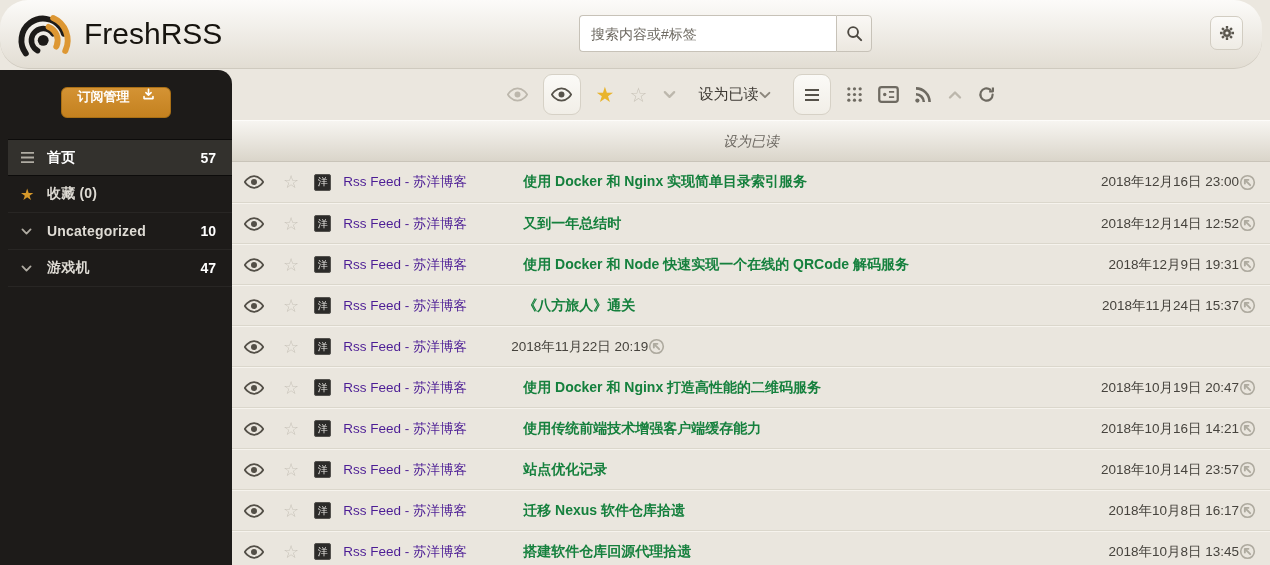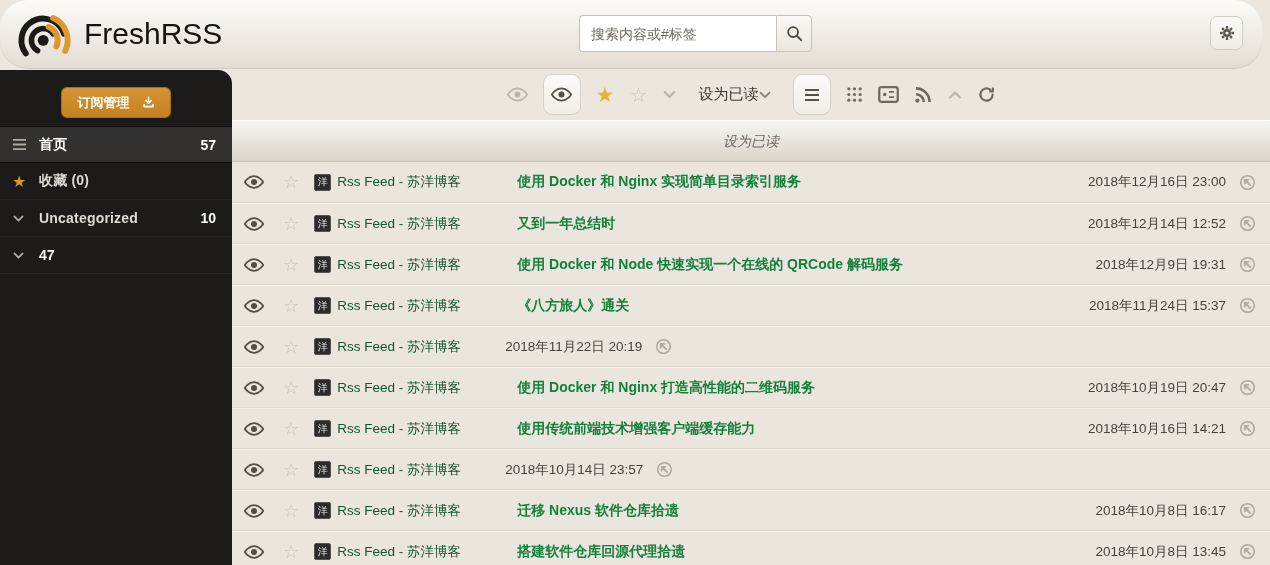--- a/index.html
+++ b/index.html
@@ -7,38 +7,38 @@
   body { font-family:"Liberation Sans","DejaVu Sans",sans-serif; background:#ebe7df; }
   .app { position:relative; width:1270px; height:565px; overflow:hidden; }
 
   
   .header { position:absolute; top:0; left:0; right:8px; height:69px;
     background:linear-gradient(#fcfbf9,#e2ddd3); border-bottom:1px solid #cfcabf; z-index:1;border-radius:28px; }
   .logo { position:absolute; left:16px; top:5px; display:flex; align-items:center; gap:10px; }
   .logo-mark { width:58px; height:58px; }
   .logo-text { font-size:30px; color:#17140f; }
   .search { position:absolute; left:579px; top:15px; display:flex; align-items:stretch; }
-  .search input { width:197px; height:37px; border:1px solid #c7c2b8; border-right:none;
+  .search input { width:257px; height:37px; border:1px solid #c7c2b8; border-right:none;
     border-radius:4px 0 0 4px; padding:0 11px; font-size:14px; color:#1d4ed8; background:#fff;
     font-family:inherit; outline:none; }
   .search input::placeholder { color:#6e6a62; }
   .search button { width:36px; height:37px; border:1px solid #c7c2b8; border-radius:0 4px 4px 0;
     background:linear-gradient(#faf8f5,#ece8e0); display:flex; align-items:center; justify-content:center;
     cursor:pointer; color:#4d4942; }
   .gear-btn { position:absolute; left:1210px; top:16px; width:33px; height:34px;
     border:1px solid #d2cdc2; border-radius:7px; background:linear-gradient(#fbfaf8,#efece5);
     display:flex; align-items:center; justify-content:center; color:#5a564e; cursor:pointer; }
 
   
   .sidebar { position:absolute; left:0; top:70px; width:232px; bottom:0; background:#1d1b19;
     border-top-right-radius:14px; z-index:2; }
-  .manage-btn { margin:17px auto 0; width:110px; height:31px; display:flex; align-items:center;
+  .manage-btn { margin:17px auto 0; width:110px; height:31px; display:flex; align-items:flex-start;
     justify-content:center; gap:12px; background:linear-gradient(#d49334,#c4811f); border:1px solid #a96f15;
     border-radius:6px; color:#fff; font-size:13px; font-weight:bold; cursor:pointer; }
-  .nav { margin-top:8px; }
+  .nav { margin-top:21px;padding-left:8px; }
   .nav-item { height:37px; display:flex; align-items:center; padding:0 16px 0 12px; color:#dedbd4;
     font-size:14px; cursor:pointer; border-bottom:1px solid rgba(255,255,255,0.05); }
   .nav-item.active { background:#33312d; border-top:1px solid #0d0c0b; border-bottom:1px solid #0d0c0b; color:#fff; }
   .nav-icon { width:27px; display:flex; align-items:center; color:#b0aca3; font-size:15px; }
   .nav-icon.star { color:#d6992a; font-size:16px; }
   .nav-label { flex:1; font-weight:600; letter-spacing:0.2px; }
   .nav-count { font-weight:bold; color:#fff; font-size:14px; }
 
   
   .main { position:absolute; left:232px; top:69px; right:0; bottom:0; background:#ebe7df; }
@@ -61,25 +61,25 @@
 
   
   .row { height:41px; display:flex; align-items:center; background:#eae6de;
     border-top:1px solid #f6f3ed; border-bottom:1px solid #dbd7cc; padding-left:12px; cursor:pointer; }
   .row:first-child { border-top:none; }
   .row-eye { width:22px; color:#534f47; display:flex; }
   .row-star { margin-left:17px; color:#c8c3b9; font-size:18px; line-height:1; }
   .favicon { width:17px; height:17px; margin-left:15px; background:#2c2b29; border:1px solid #55534f;
     border-radius:2px; color:#e8e6e2; font-size:10px; display:flex; align-items:center; justify-content:center;
     flex:none; }
-  .feed-name { margin-left:6px; width:168px; flex:none; color:#14532d; font-size:13.5px;
+  .feed-name { margin-left:12px; width:168px; flex:none; color:#4c1d95; font-size:13.5px;
     white-space:nowrap; overflow:hidden; text-decoration:none; }
   .row-title { flex:1; margin-left:12px; font-weight:bold; font-size:14px; color:#15803d;
     white-space:nowrap; overflow:hidden; }
-  .row-date { margin-right:13px; font-size:13.5px; color:#46433d; white-space:nowrap; }
+  .row-date { font-size:13.5px; color:#46433d; white-space:nowrap; }
   .row-share { width:18px; margin-right:13px; color:#aeaa9f; display:flex; }
 </style>
 </head>
 <body>
 
 <div class="app">
 
   <div class="header">
     <div class="logo">
       <svg class="logo-mark" viewBox="0 0 64 64">
@@ -145,20 +145,21 @@
         </span>
         <span class="nav-label">Uncategorized</span>
         <span class="nav-count">10</span>
       </div>
       <div class="nav-item">
         <span class="nav-icon">
           <svg width="13" height="13" viewBox="0 0 16 16">
               <polyline points="3,5.5 8,10.5 13,5.5" fill="none" stroke="currentColor" stroke-width="2.2" stroke-linecap="round" stroke-linejoin="round"></polyline>
             </svg>
         </span>
+        <span class="nav-label">游戏机</span>
         <span class="nav-count">47</span>
       </div>
     </div>
   </div>
 
   <div class="main">
 
     <div class="toolbar">
       <span class="tb-icon faded">
         <svg width="21" height="15" viewBox="0 0 24 16">
@@ -386,20 +387,21 @@
   <div class="row">
     <span class="row-eye">
       <svg width="20" height="14" viewBox="0 0 24 16">
               <path d="M1 8s4-7 11-7 11 7 11 7-4 7-11 7S1 8 1 8z" fill="none" stroke="currentColor" stroke-width="2.2"></path>
               <circle cx="12" cy="8" r="3.6" fill="currentColor"></circle>
             </svg>
     </span>
     <span class="row-star">☆</span>
     <span class="favicon">洋</span>
     <a class="feed-name">Rss Feed - 苏洋博客</a>
+    <span class="row-title">站点优化记录</span>
     <span class="row-date">2018年10月14日 23:57</span>
     <span class="row-share">
       <svg width="17" height="17" viewBox="0 0 18 18">
               <circle cx="9" cy="9" r="7.2" fill="none" stroke="currentColor" stroke-width="1.7"></circle>
               <path d="M11.8 11.8L7 7" stroke="currentColor" stroke-width="2" stroke-linecap="round"></path>
               <path d="M6.2 10V6.2H10" fill="none" stroke="currentColor" stroke-width="2" stroke-linecap="round" stroke-linejoin="round"></path>
             </svg>
     </span>
   </div>
 

